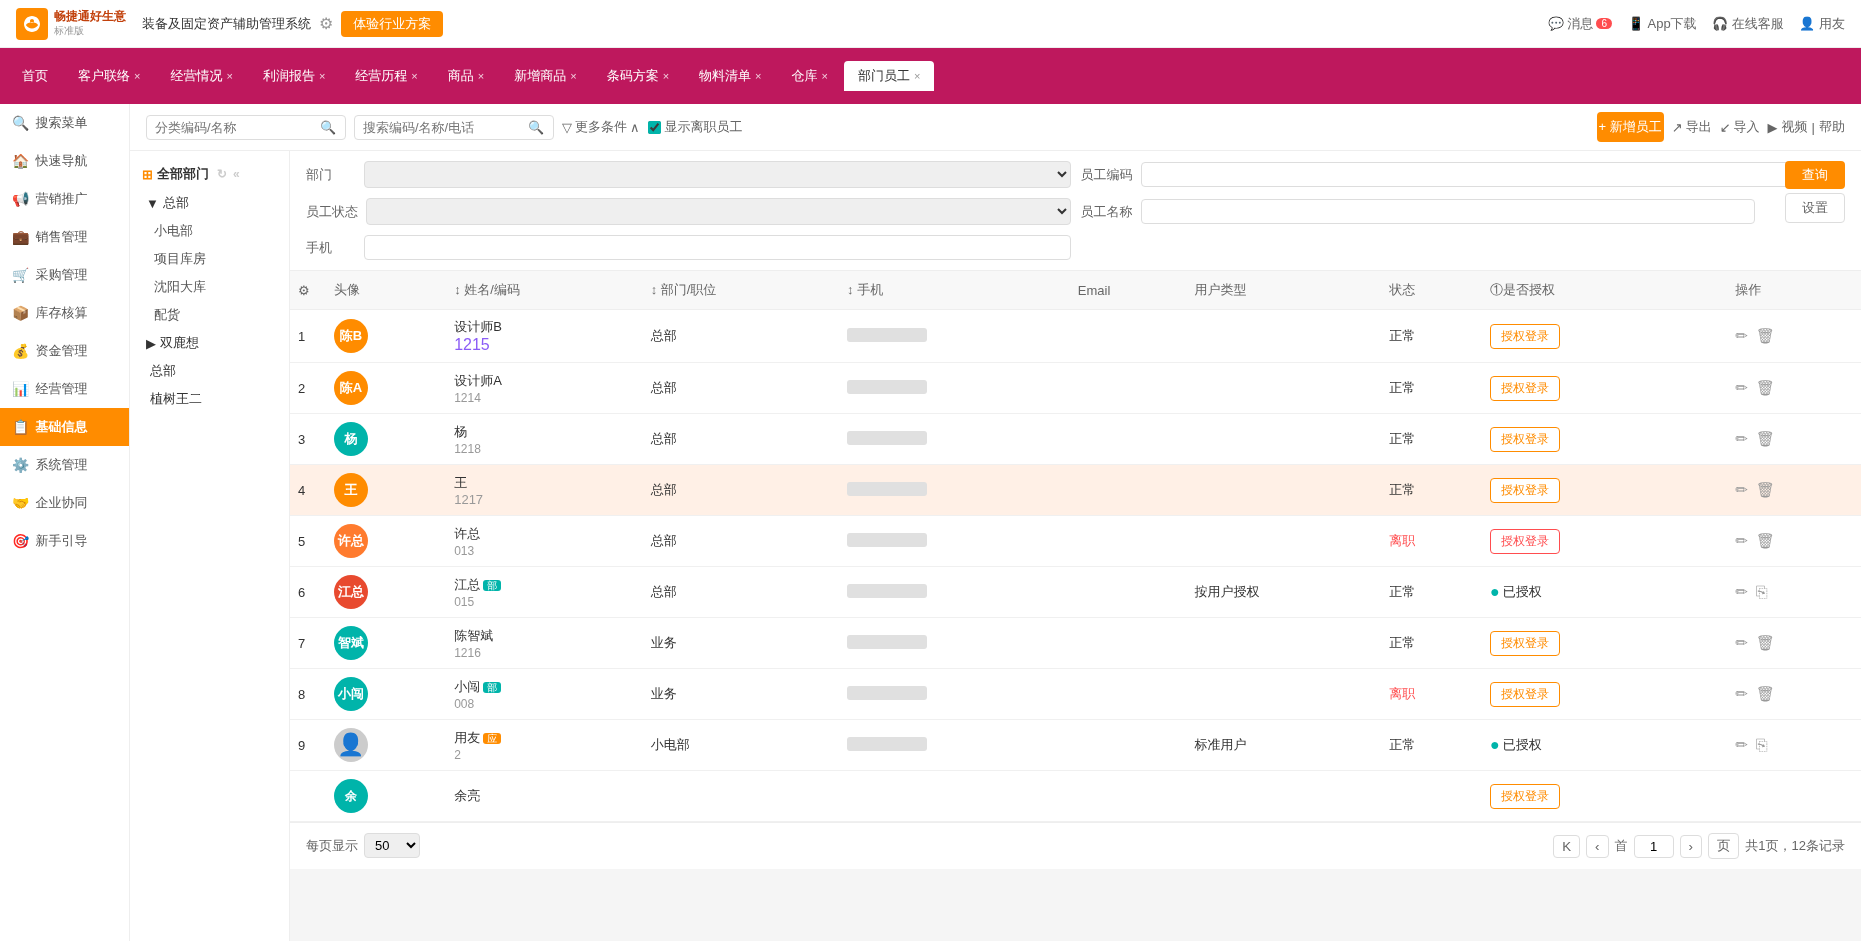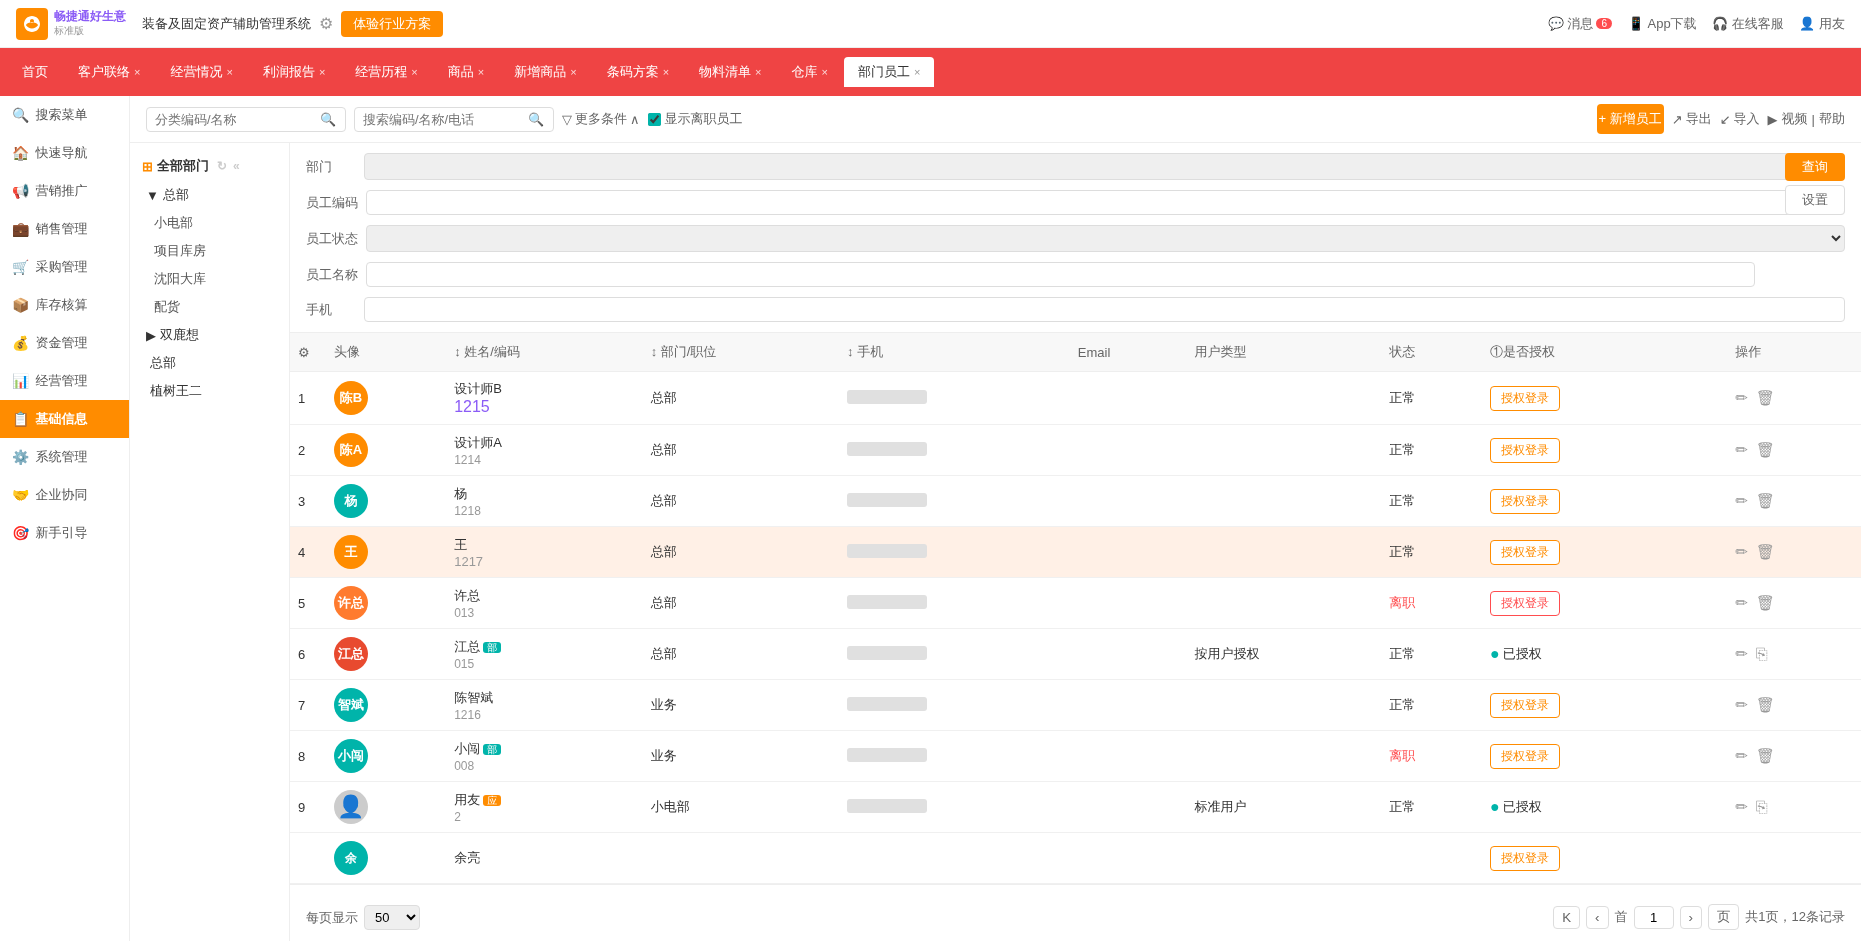--- a/index.html
+++ b/index.html
@@ -8,33 +8,33 @@
     
     .top-bar {
       display: flex; align-items: center; background: #fff;
       padding: 0 16px; height: 48px; border-bottom: 1px solid #eee;
       justify-content: space-between;
     }
     .top-bar-left { display: flex; align-items: center; gap: 8px; }
     .logo-area { display: flex; align-items: center; gap: 6px; }
     .logo-icon { width: 32px; height: 32px; background: #ff8c00; border-radius: 4px; display: flex; align-items: center; justify-content: center; }
     .logo-icon svg { width: 20px; height: 20px; fill: white; }
-    .logo-text { font-size: 12px; color: #8b5cf6; font-weight: bold; line-height: 1.2; }
+    .logo-text { font-size: 12px; color: #c2410c; font-weight: bold; line-height: 1.2; }
     .logo-sub { font-size: 10px; color: #999; }
     .sys-title { font-size: 13px; color: #333; margin-left: 8px; }
     .top-bar-right { display: flex; align-items: center; gap: 16px; font-size: 13px; color: #666; }
     .top-btn { display: flex; align-items: center; gap: 4px; cursor: pointer; background: #ff8c00; color: white; padding: 4px 12px; border-radius: 4px; font-size: 13px; }
     .top-icon-btn { display: flex; align-items: center; gap: 3px; cursor: pointer; color: #666; }
     .badge { background: #ff4d4f; color: white; border-radius: 8px; padding: 0 4px; font-size: 10px; min-width: 16px; text-align: center; }
     .gear-btn { cursor: pointer; color: #999; font-size: 16px; }
 
     
     .nav-tabs {
-      background: #ef4444; display: flex; align-items: center;
-      padding: 0 8px; height: 48px; gap: 2px;
+      background: #be185d; display: flex; align-items: center;
+      padding: 0 8px; height: 56px; gap: 2px;
     }
     .nav-tab {
       padding: 6px 14px; color: white; font-size: 13px;
       cursor: pointer; border-radius: 4px 4px 0 0;
       display: flex; align-items: center; gap: 4px; white-space: nowrap;
     }
     .nav-tab.active { background: #fff; color: #333; }
     .nav-tab .close-x { font-size: 11px; color: rgba(255,255,255,0.8); }
     .nav-tab.active .close-x { color: #999; }
 
@@ -94,21 +94,21 @@
       padding: 5px 16px 5px 24px; font-size: 13px; color: #555; cursor: pointer;
     }
     .dept-group-label { padding: 5px 16px; font-size: 13px; color: #333; font-weight: 500; display: flex; align-items: center; gap: 4px; }
 
     
     .table-area { flex: 1; overflow: auto; }
 
     
     .filter-form {
       background: #fff; padding: 10px 16px; border-bottom: 1px solid #eee;
-      display: grid; grid-template-columns: 1fr; gap: 10px; align-items: center;
+      display: grid; grid-template-columns: 1fr 1fr; gap: 10px; align-items: center;
       position: relative;
     }
     .filter-form .form-row { display: flex; align-items: center; gap: 8px; }
     .filter-form label { color: #666; font-size: 13px; white-space: nowrap; min-width: 50px; }
     .filter-form select, .filter-form input[type=text] {
       flex: 1; border: 1px solid #ddd; border-radius: 4px;
       padding: 4px 8px; font-size: 13px; outline: none; color: #333;
     }
     .form-actions { position: absolute; right: 16px; top: 10px; display: flex; flex-direction: column; gap: 4px; }
     .query-btn { background: #ff8c00; color: white; border: none; padding: 5px 16px; border-radius: 4px; cursor: pointer; font-size: 13px; }
@@ -158,22 +158,22 @@
 
     
     .tag-badge { background: #00b4aa; color: white; font-size: 10px; padding: 0 4px; border-radius: 3px; margin-left: 3px; }
     .tag-badge-orange { background: #ff8c00; color: white; font-size: 10px; padding: 0 4px; border-radius: 3px; margin-left: 3px; }
 
     
     .phone-blur { color: #ccc; background: #e0e0e0; border-radius: 3px; width: 80px; height: 14px; display: inline-block; }
 
     
     .pagination {
-      display: flex; align-items: flex-end; justify-content: space-between;
-      padding: 19px 16px; background: #fff; border-top: 1px solid #eee;
+      display: flex; align-items: flex-start; justify-content: space-between;
+      padding: 10px 16px; background: #fff; border-top: 1px solid #eee;
       font-size: 13px; color: #666;
     }
     .page-size { display: flex; align-items: center; gap: 6px; }
     .page-size select { border: 1px solid #ddd; border-radius: 4px; padding: 3px 6px; font-size: 13px; }
     .page-nav { display: flex; align-items: center; gap: 6px; }
     .page-btn { border: 1px solid #ddd; background: #fff; padding: 3px 8px; border-radius: 4px; cursor: pointer; color: #666; }
     .page-input { border: 1px solid #ddd; border-radius: 4px; padding: 3px 6px; width: 40px; text-align: center; font-size: 13px; }
 
     
     .view-icons { display: flex; align-items: center; gap: 4px; color: #666; font-size: 13px; }

